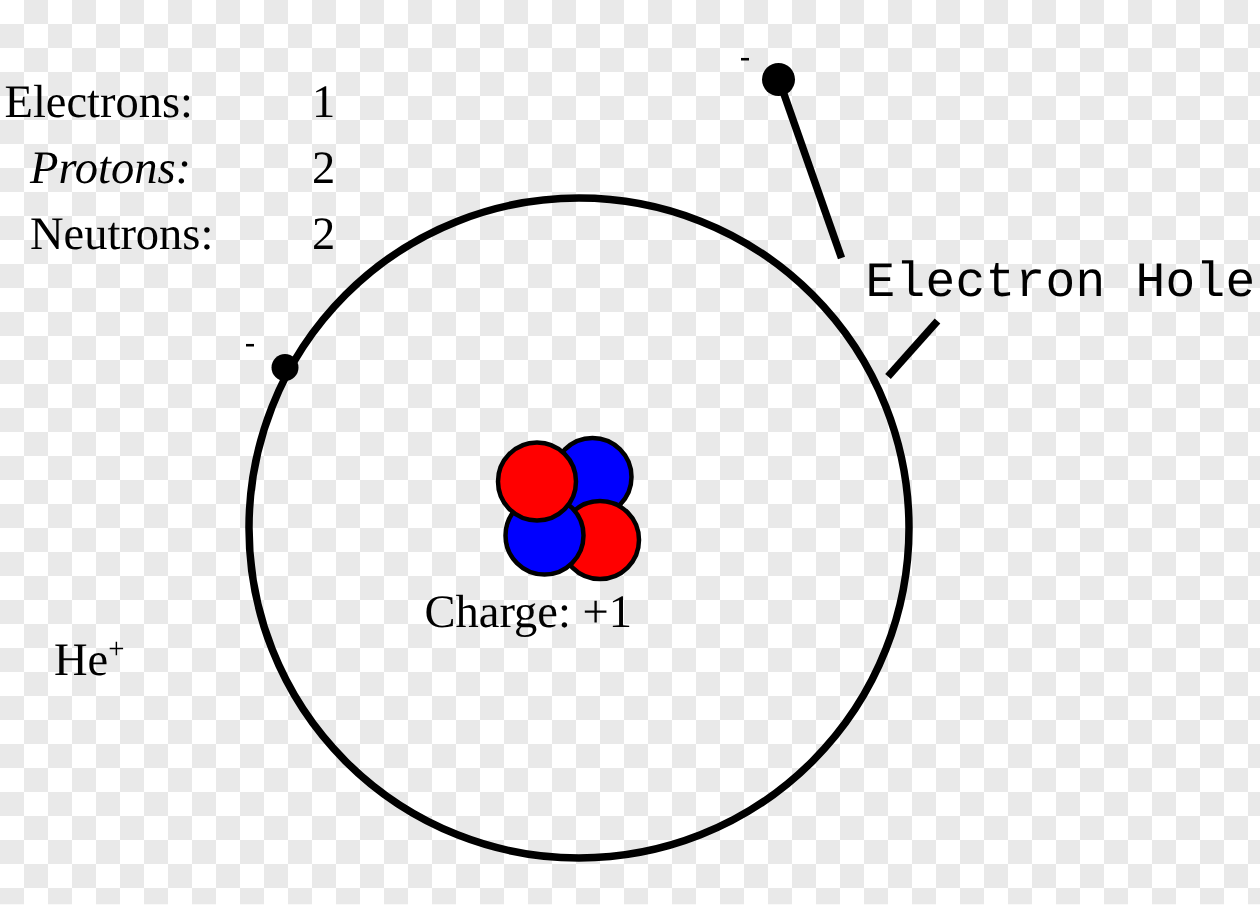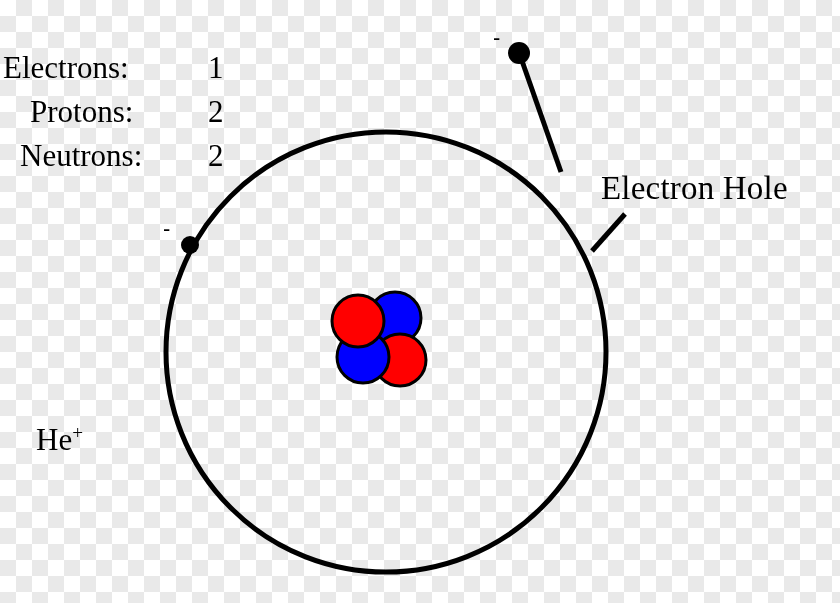--- a/index.html
+++ b/index.html
@@ -29,31 +29,30 @@
   }
   .serif-text {
     position: absolute;
     font-family: "Liberation Serif", "DejaVu Serif", serif;
     color: #000000;
     white-space: pre;
     line-height: 1;
   }
   .sans-text {
     position: absolute;
-    font-family: Liberation Serif, serif;
+    font-family: Liberation Mono, monospace;
     color: #000000;
     white-space: pre;
     line-height: 1;
-    padding-left: 24px;
   }
   
   .stat-label { font-size: 31px; }
   .stat-value { font-size: 31px; }
   #lbl-electrons { left: 3px;  top: 52px;  }
-  #lbl-protons   { left: 30px;  top: 96px;  }
+  #lbl-protons   { left: 20px;  top: 96px; font-style: italic;  }
   #lbl-neutrons  { left: 20px;  top: 140px; text-align: right; }
   #val-electrons { left: 208px; top: 52px;  }
   #val-protons   { left: 208px; top: 96px;  }
   #val-neutrons  { left: 208px; top: 140px; }
   
   #charge-caption {
     left: 283px;
     top: 392px;
     font-size: 31px;
   }
@@ -116,20 +115,21 @@
     <span class="serif-text stat-label" id="lbl-electrons">Electrons:</span>
     <span class="serif-text stat-value" id="val-electrons">1</span>
 
     <span class="serif-text stat-label" id="lbl-protons">Protons:</span>
     <span class="serif-text stat-value" id="val-protons">2</span>
 
     <span class="serif-text stat-label" id="lbl-neutrons">Neutrons:</span>
     <span class="serif-text stat-value" id="val-neutrons">2</span>
   </div>
 
+  <span class="serif-text" id="charge-caption">Charge: +1</span>
 
   <span class="serif-text" id="ion-symbol"><span>He</span><sup>+</sup></span>
 
   <span class="sans-text" id="electron-hole-label">Electron Hole</span>
 
   <span class="minus-sign" id="minus-top">-</span>
   <span class="minus-sign" id="minus-left">-</span>
 
 </div>
 

